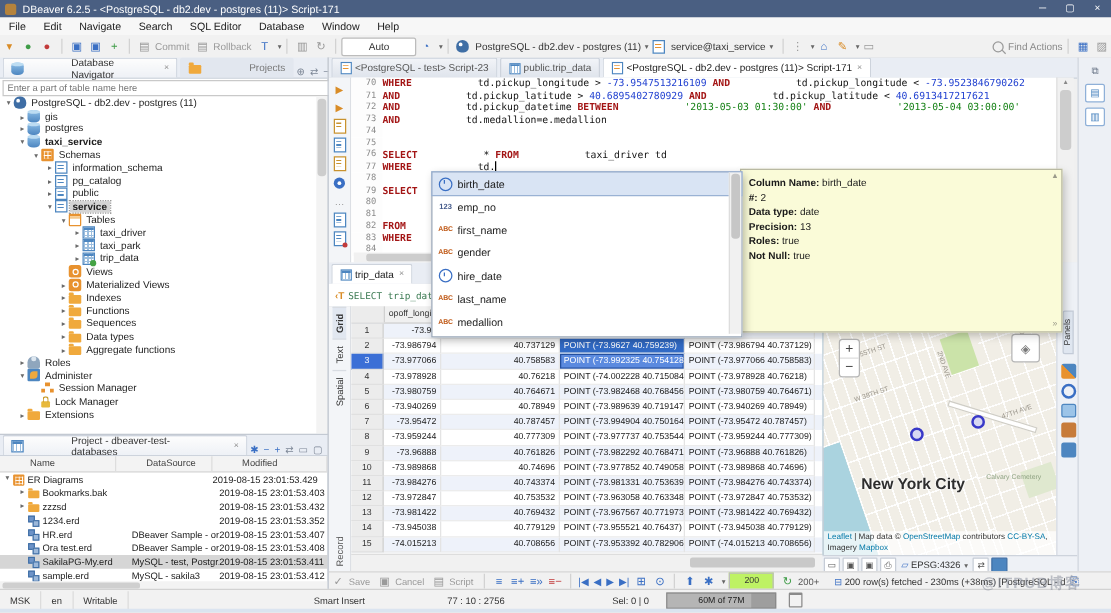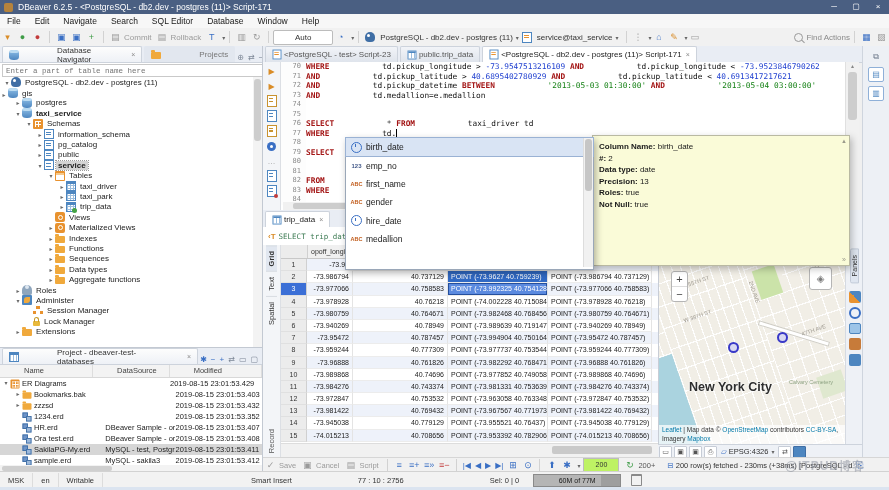--- a/index.html
+++ b/index.html
@@ -38,21 +38,21 @@
   
   #navpanel{left:0;top:46px;width:262px;height:301px;background:#fff;border-right:1px solid #c3c9d2;}
   .viewtabs{height:16px;background:#e9edf4;display:flex;align-items:flex-end;border-bottom:1px solid #cdd3dc;}
   .vtab{height:15px;display:flex;align-items:center;padding:0 6px;font-size:8px;border:1px solid #cdd3dc;border-bottom:none;
         background:linear-gradient(#fdfdfd,#eef1f6);border-radius:2px 2px 0 0;margin-left:2px;color:#333;gap:36px;}
   .vtab.inactive{background:#e2e7ef;color:#777;border-color:transparent;}
   .vtab .vx{margin-left:4px;color:#8a8a8a;font-size:7px;}
   .viewtabs .spring{margin-left:auto;display:flex;align-items:center;padding-right:2px;color:#7d8796;font-size:8px;}
   .viewtabs .spring span{margin:0 2px;}
   #navfilter{margin:1px 2px;width:254px;height:11px;border:1px solid #c9c9c9;font-size:7.5px;color:#333;
-             padding:0 3px;font-family:Liberation Mono, monospace;}
+             padding:0 3px;font-family:Liberation Sans, sans-serif;}
   #navtree{position:absolute;left:0;top:31px;width:252px;height:270px;overflow:hidden;}
   .tree-row{display:flex;align-items:center;height:10.4px;white-space:nowrap;font-size:8px;color:#1c1c1c;}
   .tree-row.tree-sel .tl{background:#d4d4d4;outline:1px dotted #9a9a9a;}
   .tw{width:8px;font-size:6px;color:#6a6a6a;text-align:center;flex:none;}
   .tl{padding:0 2px;} .bold{font-weight:bold;}
   .treescroll{position:absolute;right:0;top:31px;width:9px;height:270px;background:#f3f3f3;}
   .treescroll .thumb{position:absolute;left:1px;top:2px;width:7px;height:62px;background:#cdcdcd;border-radius:3px;}
 
   
   .ic{display:inline-block;width:10px;height:10px;margin:0 2px 0 0;position:relative;flex:none;}
@@ -381,21 +381,21 @@
         <span>▢</span>
       </span>
     </div>
     <input id="navfilter" placeholder="Enter a part of table name here" style="">
     <div id="navtree">
         <div class="tree-row" style="padding-left: 3px;">
           <span class="tw">▾</span>
           <span class="ic ic-postgres"></span>
           <span class="tl">PostgreSQL - db2.dev - postgres (11)</span>
         </div>
-        <div class="tree-row" style="padding-left: 0; align-items: flex-end;">
+        <div class="tree-row" style="padding-left: 14px; align-items: flex-end;">
           <span class="tw">▸</span>
           <span class="ic ic-db"></span>
           <span class="tl">gis</span>
         </div>
         <div class="tree-row" style="padding-left: 14px;">
           <span class="tw">▸</span>
           <span class="ic ic-db"></span>
           <span class="tl">postgres</span>
         </div>
         <div class="tree-row" style="padding-left: 14px;">
@@ -903,20 +903,26 @@
           <span class="ac-ic">
             <span class="ac-abc">ABC</span>
           </span>
           <span>gender</span>
         </div>
         <div class="ac-item">
           <span class="ac-ic">
             <span class="ac-clock"></span>
           </span>
           <span>hire_date</span>
+        </div>
+        <div class="ac-item">
+          <span class="ac-ic">
+            <span class="ac-abc">ABC</span>
+          </span>
+          <span>last_name</span>
         </div>
         <div class="ac-item">
           <span class="ac-ic">
             <span class="ac-abc">ABC</span>
           </span>
           <span>medallion</span>
         </div>
       </div>
     <div id="acscroll">
         <div class="thumb"></div>

